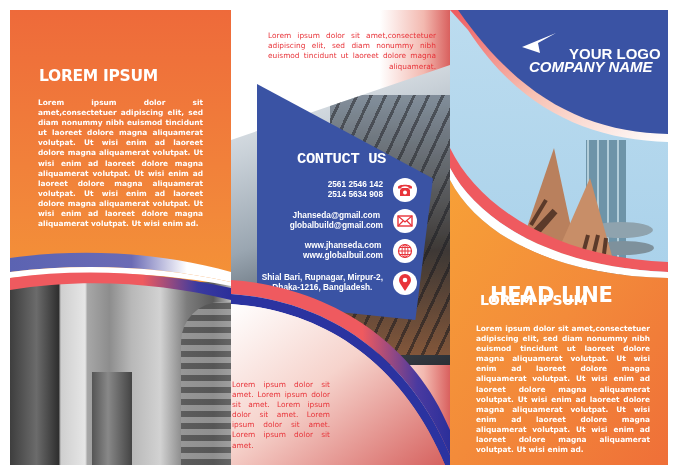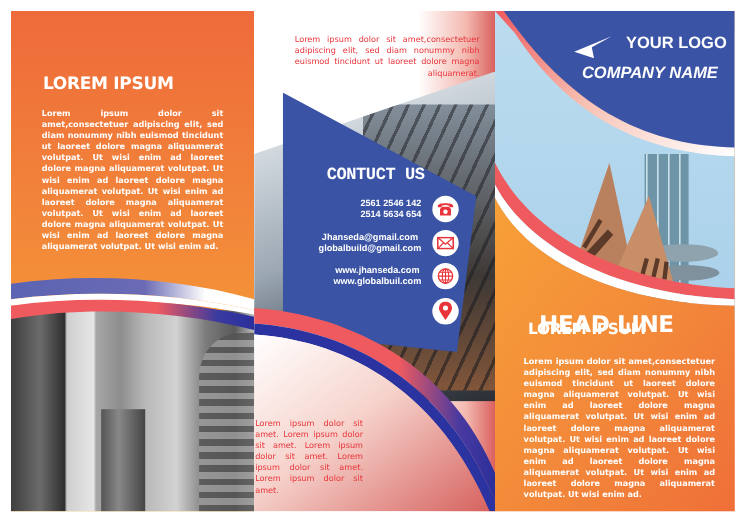--- a/index.html
+++ b/index.html
@@ -37,21 +37,21 @@
   .contact-row .ic { position:absolute; right:14px; top:0; width:24px; height:24px; border-radius:50%; background:#fff; display:flex; align-items:center; justify-content:center; }
   .mid-bottom { position:absolute; left:0; top:270px; width:219px; height:185px; }
   .mid-bottom-text { position:absolute; left:1px; top:370px; width:98px; color:#e8343a; font-size:7.4px; line-height:10.1px; text-align:justify; }
 
   
   .panel-right { position:absolute; left:440px; top:0; width:218px; height:455px; overflow:hidden;
     background:linear-gradient(135deg,#f7a037 0%,#f38b3a 50%,#ef6f38 100%); }
   .right-sky { position:absolute; left:0; top:0; width:218px; height:280px; background:linear-gradient(180deg,#bcdcef 0%,#a9d1ea 100%); }
   .right-building { position:absolute; left:56px; top:130px; width:150px; height:140px; }
   .right-top-blue { position:absolute; left:0; top:0; width:218px; height:140px; }
-  .logo-text { position:absolute; left:119px; top:21px; color:#fff; font-family:"Liberation Sans", sans-serif; font-weight:bold; font-size:15px;text-align:right; }
+  .logo-text { position:absolute; left:119px; top:35px; color:#fff; font-family:"Liberation Sans", sans-serif; font-weight:bold; font-size:15px;text-align:right; }
   .company-text { position:absolute; left:79px; top:48px; color:#fff; font-family:"Liberation Sans", sans-serif; font-weight:bold; font-size:15px;font-style:italic; }
   .logo-mark { position:absolute; left:70px; top:21px; width:40px; height:22px; }
   .right-orange { position:absolute; left:0; top:0; width:218px; height:455px; }
   .head-line { position:absolute; left:40px; top:257px; color:#fff; font-weight:bold; font-size:21px; letter-spacing:-0.4px;margin-top:16px; }
   .head-sub { position:absolute; left:30px; top:282px; color:#fff; font-weight:bold; font-size:14px; letter-spacing:-0.3px; }
   .right-body { position:absolute; left:26px; top:314px; width:174px; color:#fff; font-weight:bold; font-size:7.4px; line-height:10.1px; text-align:justify; }
 </style>
 </head>
 <body>
 
@@ -90,21 +90,21 @@
       <div class="beams"></div>
     </div>
     <div class="mid-top-text">Lorem ipsum dolor sit amet,consectetuer adipiscing elit, sed diam nonummy nibh euismod tincidunt ut laoreet dolore magna aliquamerat.</div>
 
     <div class="contact-box"></div>
     <div class="contact-title">CONTUCT US</div>
 
     <div class="contact-row" style="top:168px;">
       <div class="txt">
         <div>2561 2546 142</div>
-        <div>2514 5634 654</div>
+        <div>2514 5634 908</div>
       </div>
       <div class="ic">
         <svg width="16" height="14" viewBox="0 0 16 14">
             <path d="M1,4 C1,1 15,1 15,4 L15,5.5 L11.5,5.5 L11.5,4 C9,3 7,3 4.5,4 L4.5,5.5 L1,5.5 Z" fill="#e8343a"></path>
             <path d="M3,7 L5,5 L11,5 L13,7 L13,13 L3,13 Z" fill="#e8343a"></path>
             <circle cx="8" cy="9.5" r="2" fill="#fff"></circle>
           </svg>
       </div>
     </div>
 
@@ -129,20 +129,24 @@
       </div>
       <div class="ic">
         <svg width="16" height="12" viewBox="0 0 16 12">
             <rect x="1" y="1" width="14" height="10" fill="none" stroke="#e8343a" stroke-width="1.4"></rect>
             <path d="M1,1 L8,7 L15,1 M1,11 L6,6 M15,11 L10,6" fill="none" stroke="#e8343a" stroke-width="1.2"></path>
           </svg>
       </div>
     </div>
 
     <div class="contact-row" style="top:261px;">
+      <div class="txt">
+        <div>Shial Bari, Rupnagar, Mirpur-2,</div>
+        <div>Dhaka-1216, Bangladesh.</div>
+      </div>
       <div class="ic">
         <svg width="14" height="18" viewBox="0 0 14 18">
             <path d="M7,17 C3,11 1,8.5 1,6 A6,6 0 0 1 13,6 C13,8.5 11,11 7,17 Z" fill="#e8343a"></path>
             <circle cx="7" cy="6" r="2.3" fill="#fff"></circle>
           </svg>
       </div>
     </div>
 
     <svg class="mid-bottom" viewBox="0 0 219 185" preserveAspectRatio="none">
       <defs>

